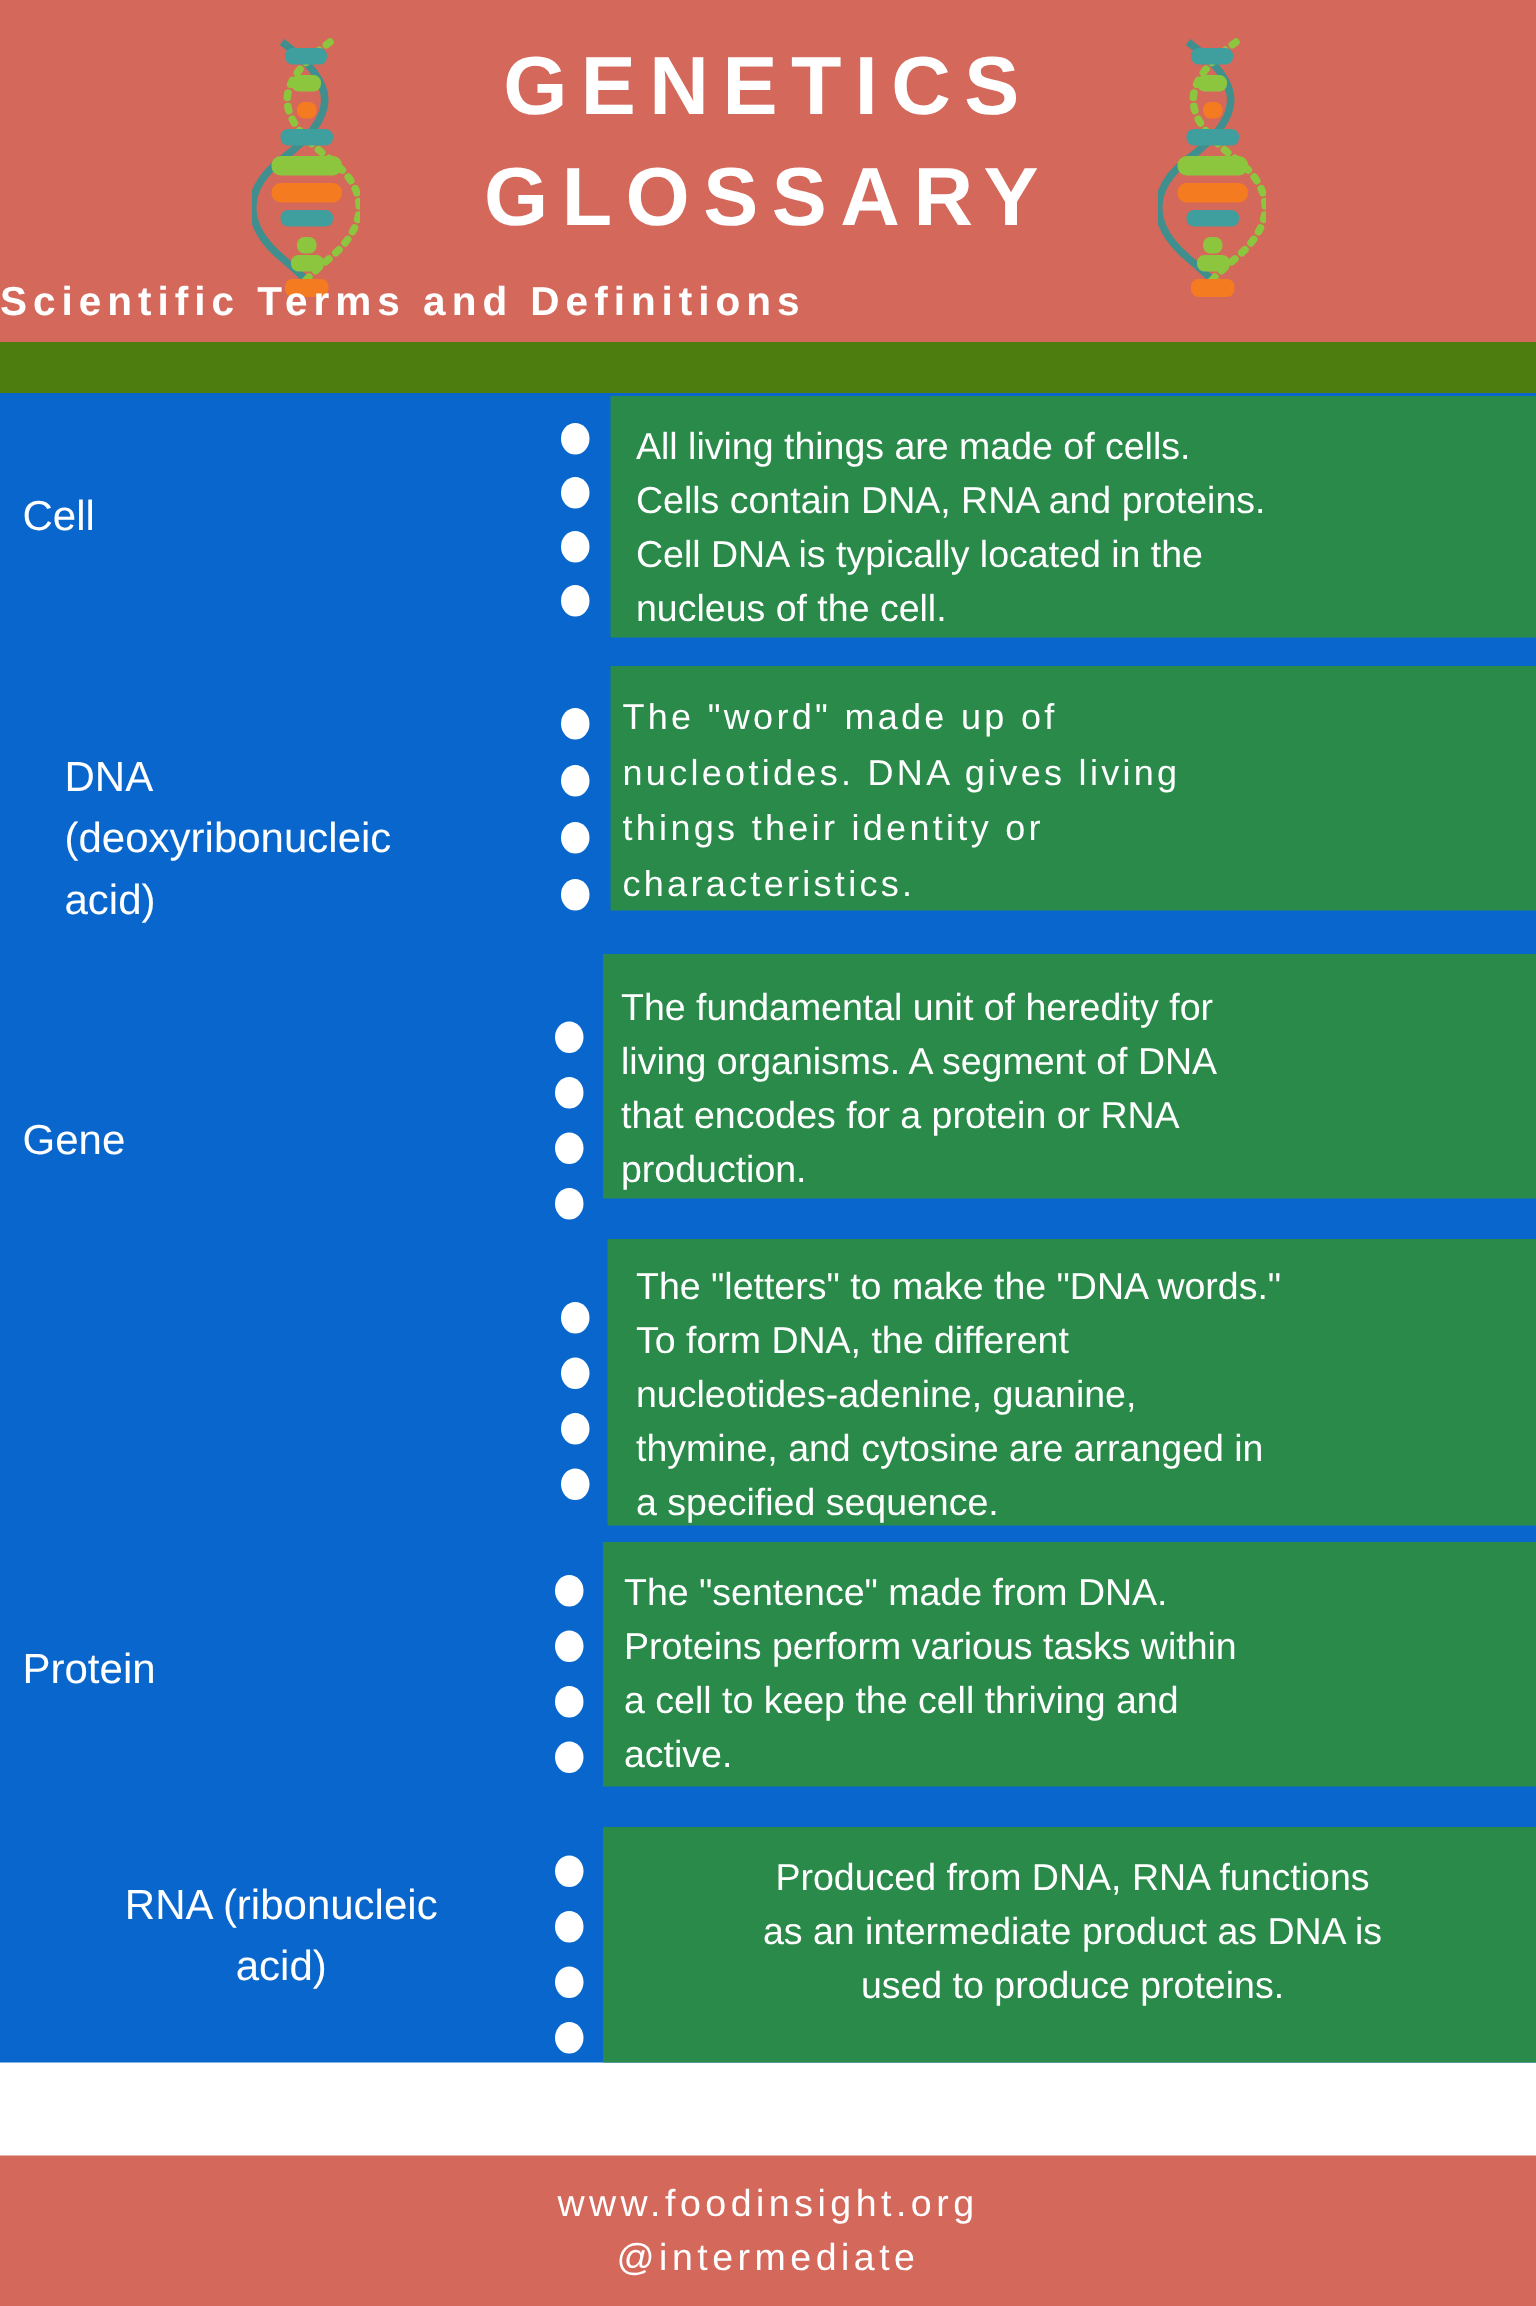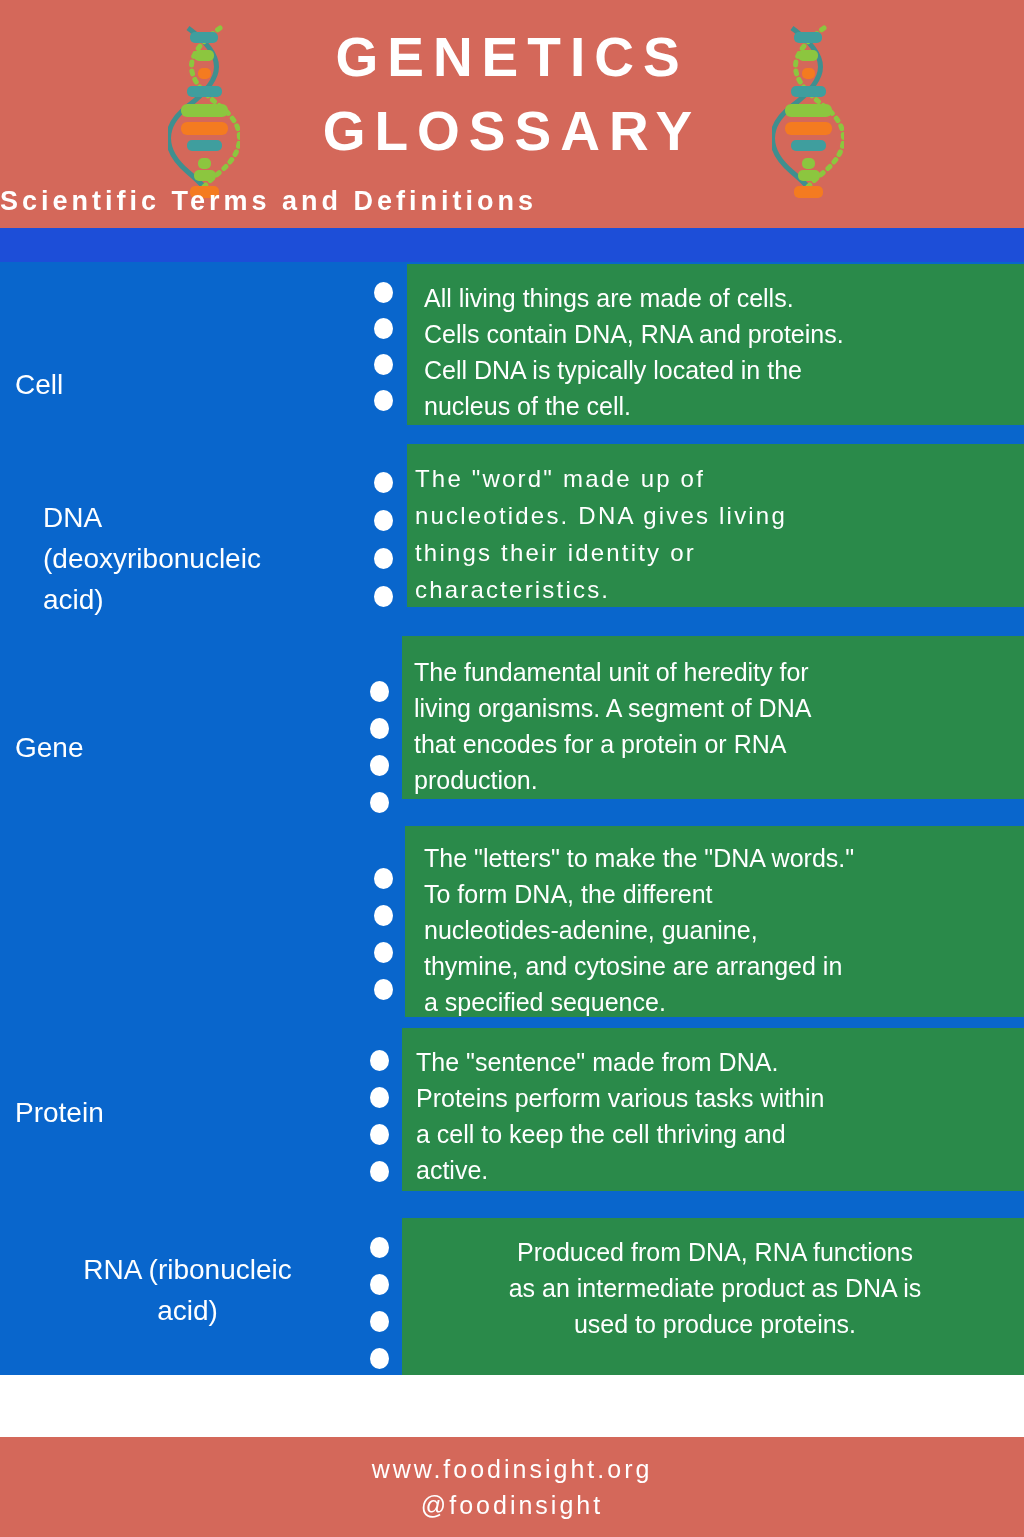--- a/index.html
+++ b/index.html
@@ -2,21 +2,21 @@
 <html><head>
 <meta charset="utf-8">
 <style>
   * { margin:0; padding:0; box-sizing:border-box; }
   html, body {
     width:1024px; height:1537px;
     background:#ffffff;
     font-family:"Liberation Sans", sans-serif;
     overflow:hidden;
   }
-  .page { position:relative; width:1024px; height:1263px; background:#1d4ed8; }
+  .page { position:relative; width:1024px; height:1263px; background:#4d7c0f; }
 
   
   .header {
     position:absolute; left:0; top:0; width:1024px; height:228px;
     background:#d4685a;
     display:flex; flex-direction:column; align-items:center; justify-content:flex-start;
   }
   .title-wrap {
     position:absolute; left:0; top:20px; width:1024px;
     display:flex; flex-direction:column; align-items:center;
@@ -132,21 +132,21 @@
       <rect x="19" y="118" width="35" height="11" rx="5" fill="#3f9e9e"></rect>
       <rect x="30" y="136" width="13" height="11" rx="5" fill="#8cc63f"></rect>
       <rect x="26" y="148" width="22" height="11" rx="5" fill="#8cc63f"></rect>
       <rect x="22" y="164" width="29" height="12" rx="5" fill="#f47b20"></rect>
     </svg>
   </div>
 
   <div class="panel">
 
     <div class="row" style="top:0px;height:182px;">
-      <div class="term" style="left: 15px; top: 62px; width: 370px; white-space: pre-line; margin-top: 41px;">Cell</div>
+      <div class="term" style="left: 15px; top: 62px; width: 370px; white-space: pre-line;">Cell</div>
       <div class="bullets" style="left:370px; top:20px;">
         <div class="bullet" style="margin-bottom:15px;"></div>
         <div class="bullet" style="margin-bottom:15px;"></div>
         <div class="bullet" style="margin-bottom:15px;"></div>
         <div class="bullet"></div>
       </div>
       <div class="defbox" style="left:407px; top:2px; width:617px; height:161px;">
         <p style="padding:16px 10px 0 17px;">All living things are made of cells.
 Cells contain DNA, RNA and proteins.
 Cell DNA is typically located in the
@@ -166,21 +166,21 @@
       </div>
       <div class="defbox spaced" style="left:407px; top:0px; width:617px; height:163px;">
         <p style="padding:16px 10px 0 8px; line-height:37px;">The "word" made up of
 nucleotides. DNA gives living
 things their identity or
 characteristics.</p>
       </div>
     </div>
 
     <div class="row" style="top:374px;height:190px;">
-      <div class="term" style="left: 15px; top: 92px; width: 345px; white-space: pre-line;">Gene</div>
+      <div class="term" style="left: 15px; top: 104px; width: 345px; white-space: pre-line;">Gene</div>
       <div class="bullets" style="left:366px; top:45px;">
         <div class="bullet" style="margin-bottom:16px;"></div>
         <div class="bullet" style="margin-bottom:16px;"></div>
         <div class="bullet" style="margin-bottom:16px;"></div>
         <div class="bullet"></div>
       </div>
       <div class="defbox" style="left:402px; top:0px; width:622px; height:163px;">
         <p style="padding:18px 10px 12px 12px;">The fundamental unit of heredity for
 living organisms. A segment of DNA
 that encodes for a protein or RNA
@@ -233,16 +233,16 @@
         <p style="padding:16px 10px 0 14px;">Produced from DNA, RNA functions
 as an intermediate product as DNA is
 used to produce proteins.</p>
       </div>
     </div>
 
   </div>
 
   <div class="footer">
     <div class="footer-line1">www.foodinsight.org</div>
-    <div class="footer-line2">@foodinsight</div>
+    <div class="footer-line2">@intermediate</div>
   </div>
 
 </div>
 
 </body></html>

